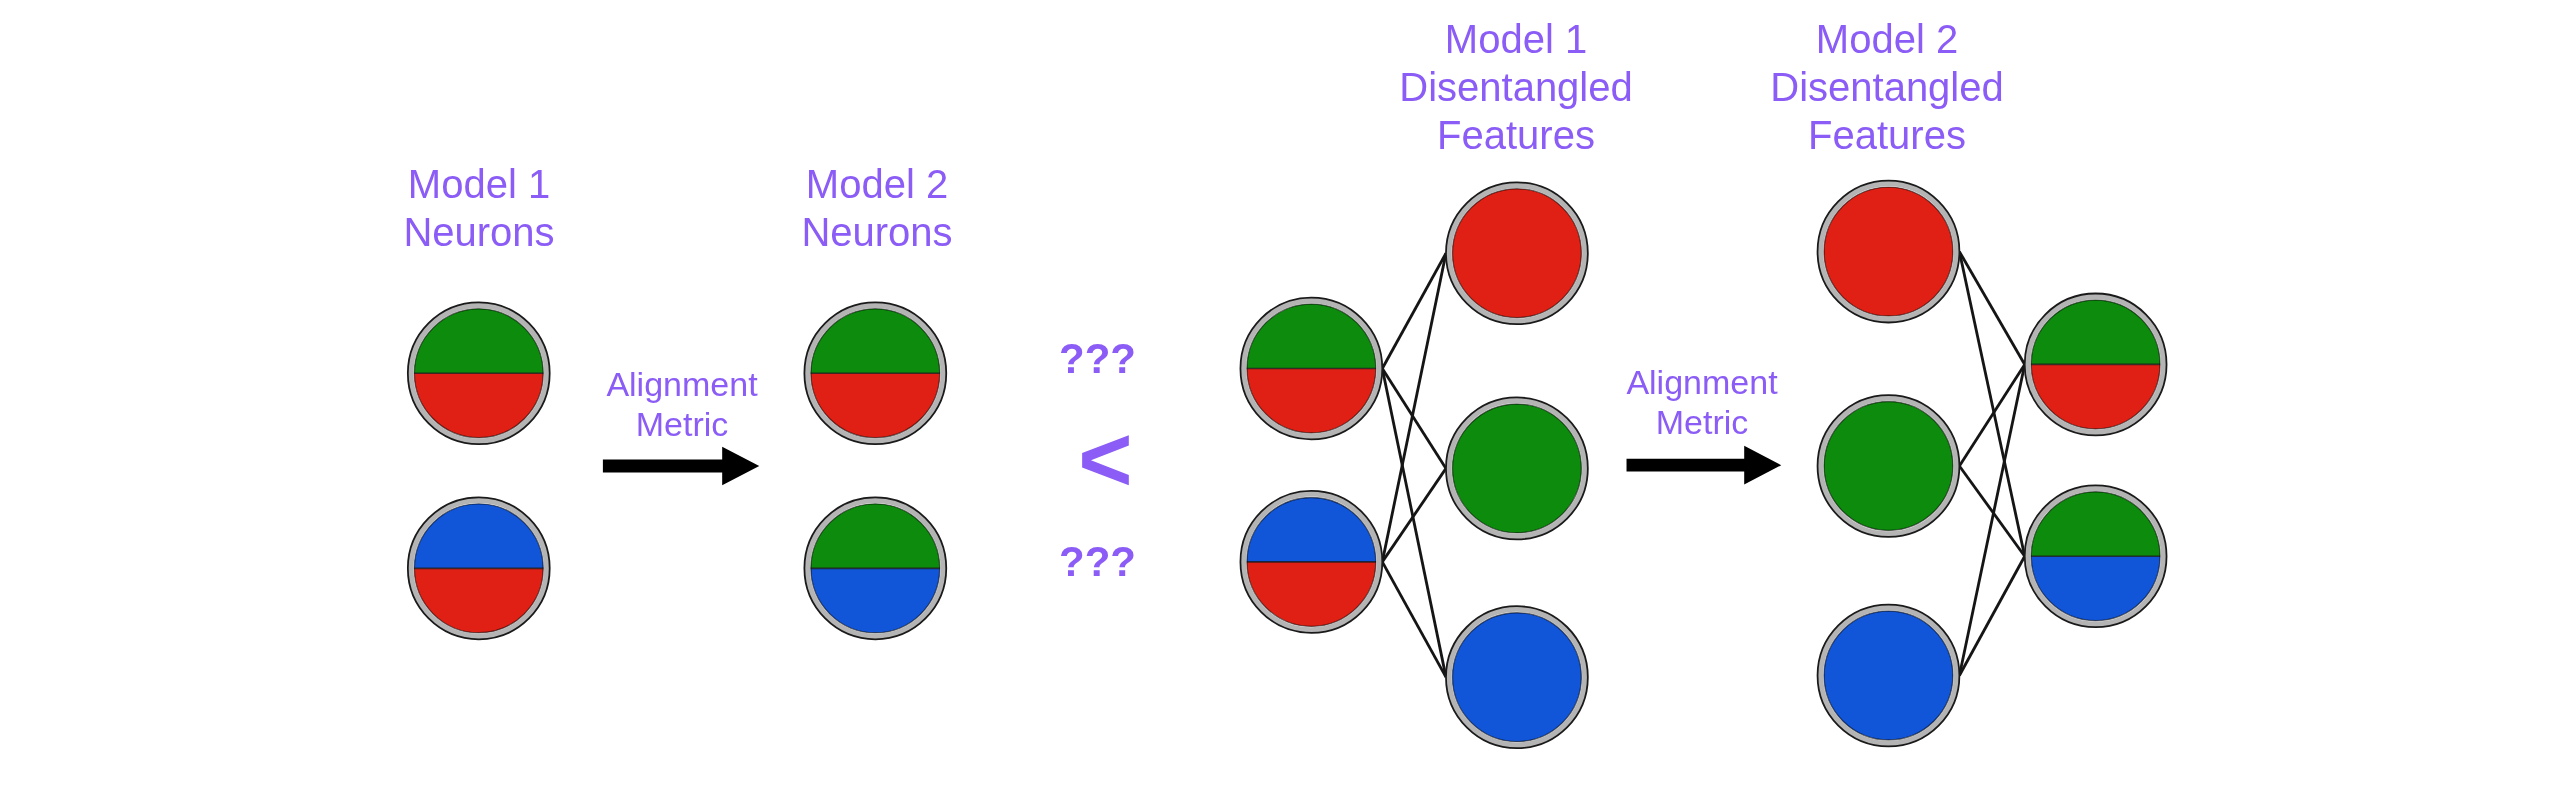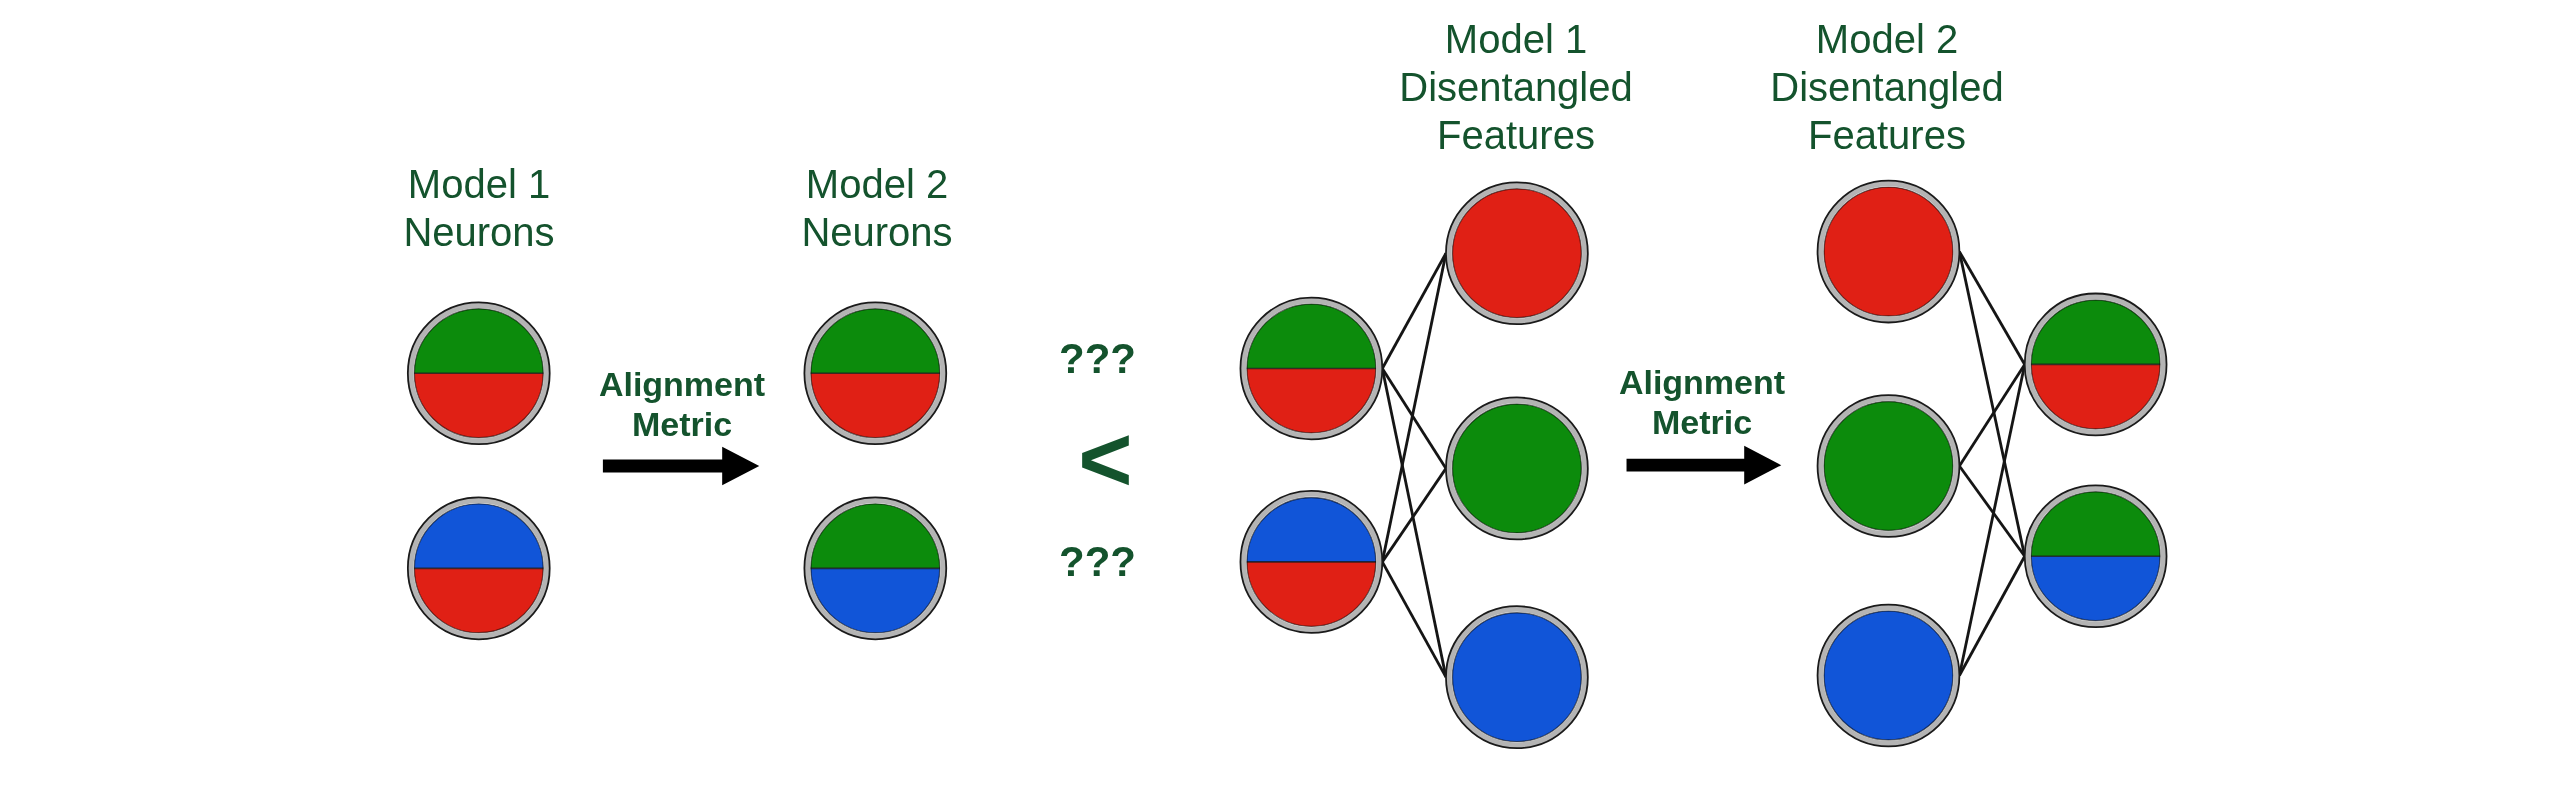--- a/index.html
+++ b/index.html
@@ -11,34 +11,34 @@
     background: #ffffff;
     overflow: hidden;
   }
   .stage svg.diagram {
     position: absolute;
     left: 0; top: 0;
   }
   .label {
     position: absolute;
     text-align: center;
-    color: #14532d;
+    color: #8b5cf6;
     white-space: nowrap;
   }
   .section-title {
     width: 484px;
     font-size: 40px;
     line-height: 48px;
     font-weight: 400;
   }
   .arrow-label {
     width: 322px;
     font-size: 34px;
     line-height: 40px;
-    font-weight: 700;
+    font-weight: 400;
   }
   .qmarks {
     width: 177px;
     font-size: 42px;
     line-height: 42px;
     font-weight: 700;
   }
   .lt-symbol {
     width: 177px;
     font-size: 93px;

